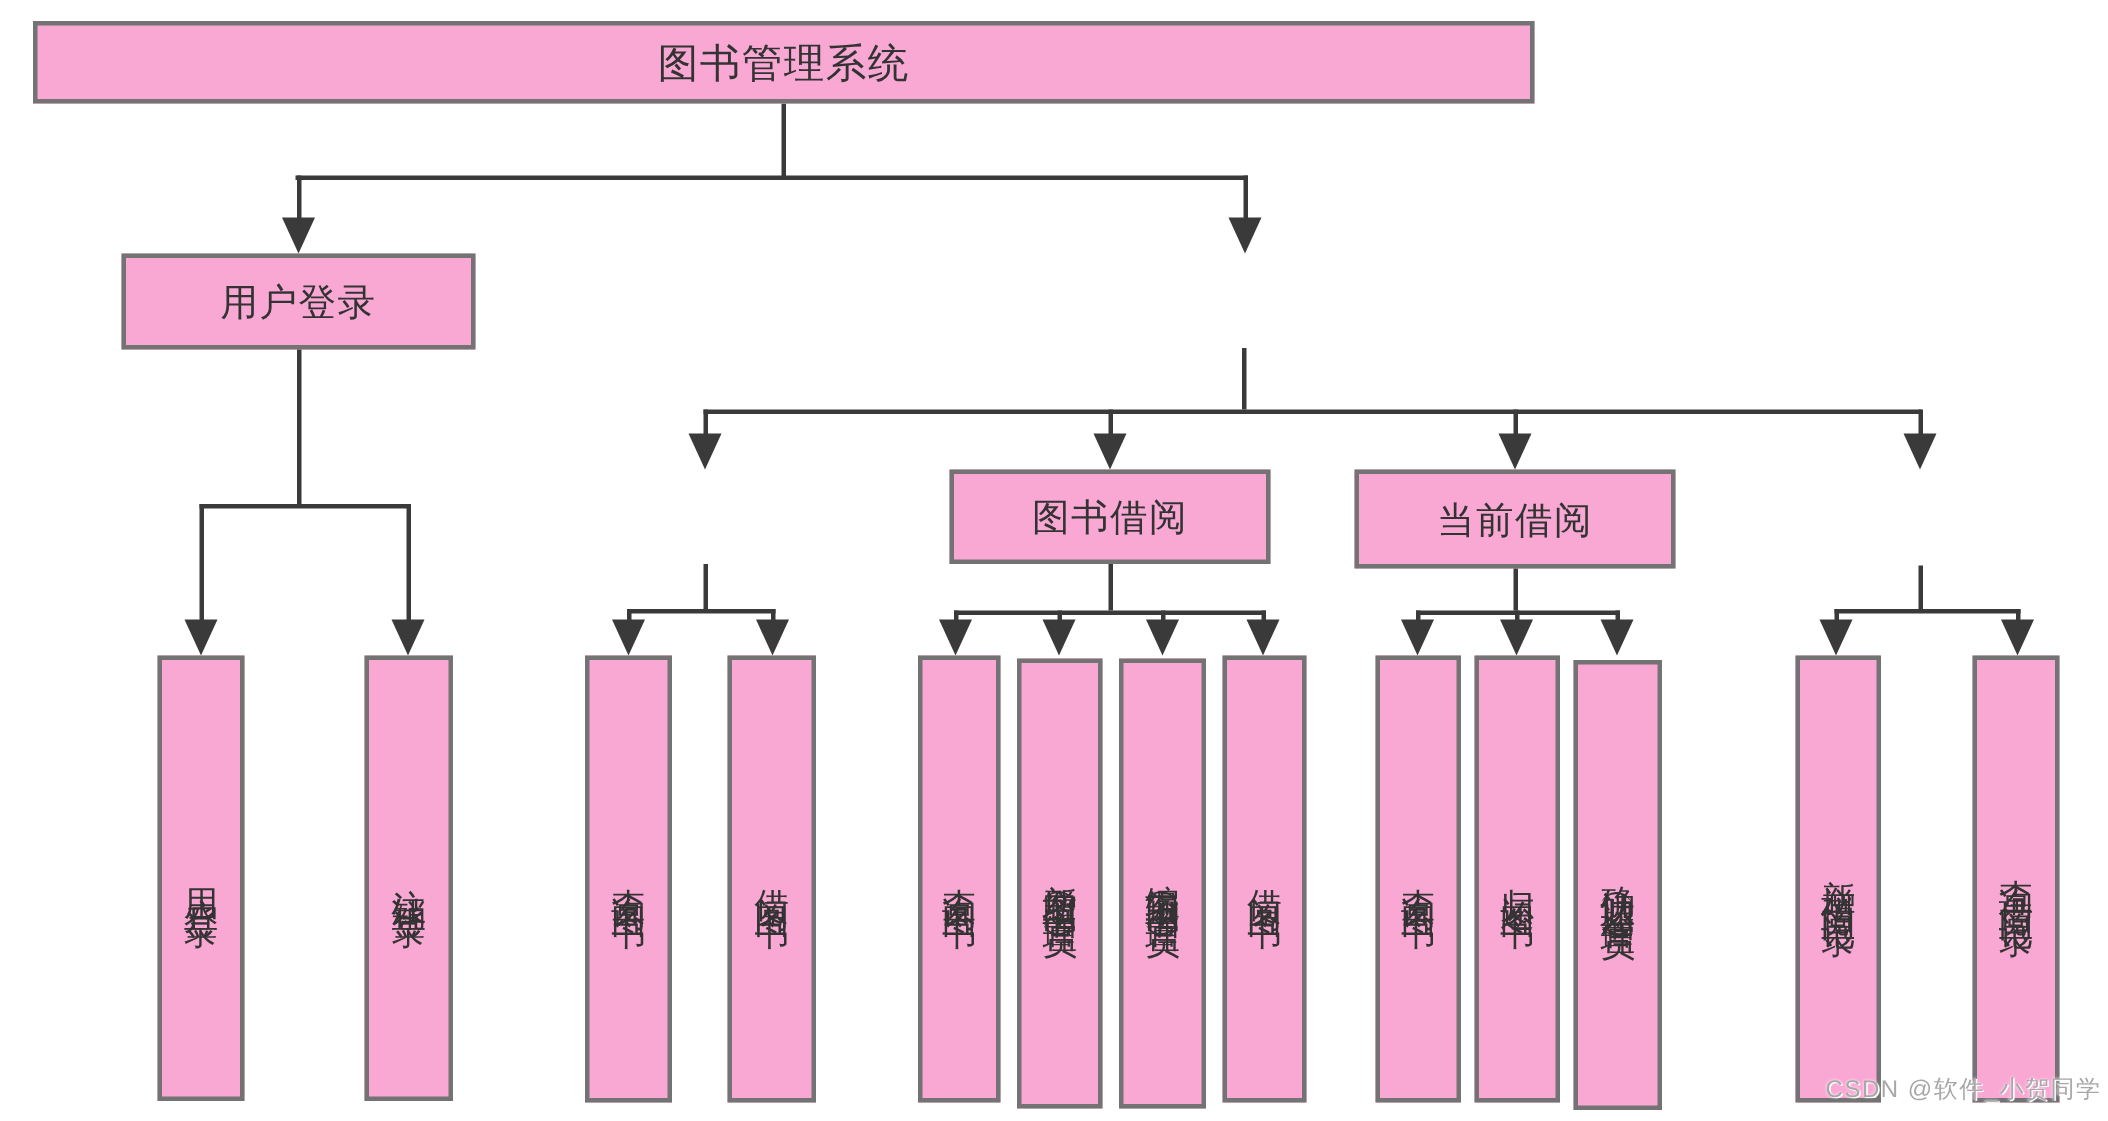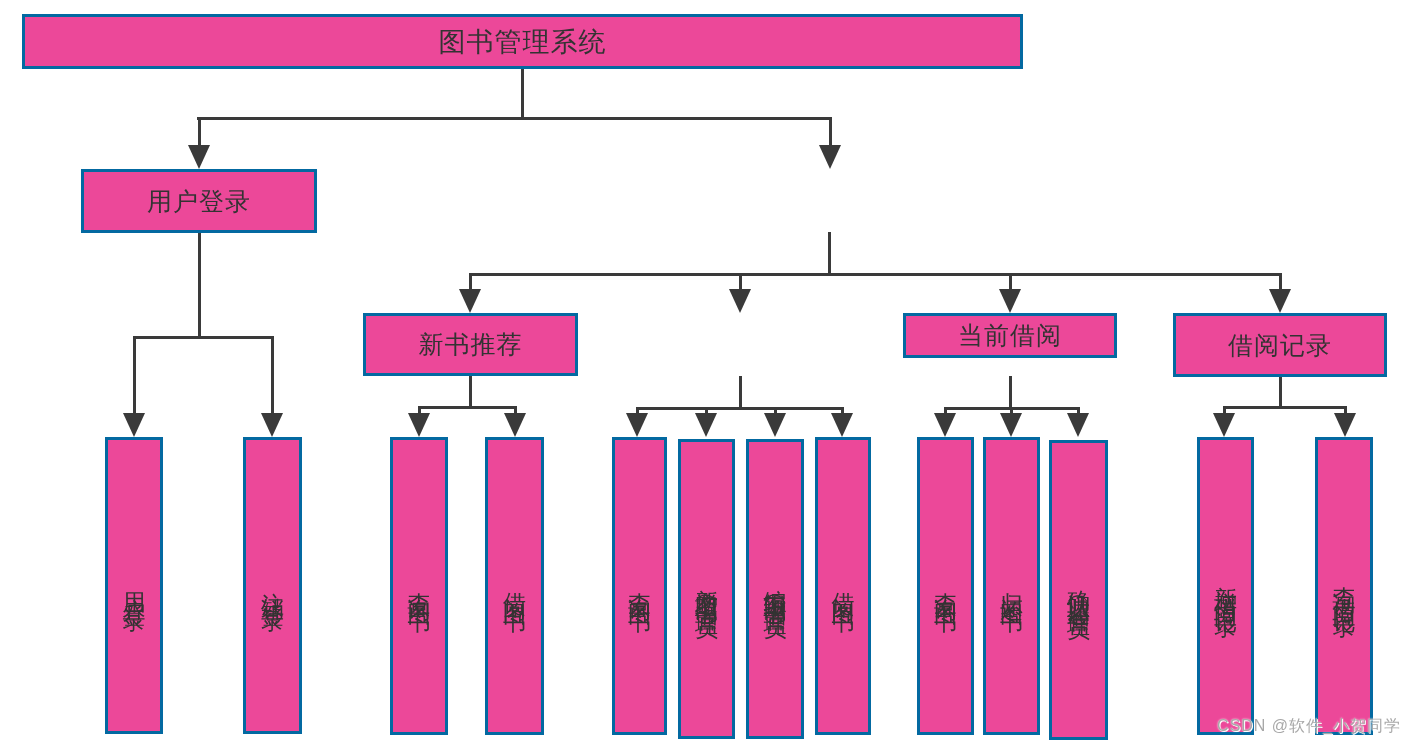--- a/index.html
+++ b/index.html
@@ -7,22 +7,22 @@
     position: relative;
     width: 1405px;
     height: 747px;
     background: #ffffff;
     font-family: "Liberation Sans", "DejaVu Sans", sans-serif;
     overflow: hidden;
   }
   .node {
     position: absolute;
     box-sizing: border-box;
-    border: 3px solid #0369a1;
-    background: #ec4899;
+    border: 3px solid #737373;
+    background: #f9a8d4;
     display: flex;
     align-items: center;
     justify-content: center;
     color: #333333;
     z-index: 2;
   }
   .node.h-label { font-size: 25px; letter-spacing: 1px; }
   .node.title  { font-size: 27px; letter-spacing: 1px; }
   .node.leaf {
     writing-mode: vertical-rl;
@@ -82,23 +82,22 @@
   <div class="hline" style="left:469px; top:273px; width:812px;"></div>
   <div class="vline" style="left:469px; top:273px; height:18px;"></div>
   <div class="arrow" style="left:459px; top:289px;"></div>
   <div class="vline" style="left:739px; top:273px; height:18px;"></div>
   <div class="arrow" style="left:729px; top:289px;"></div>
   <div class="vline" style="left:1009px; top:273px; height:18px;"></div>
   <div class="arrow" style="left:999px; top:289px;"></div>
   <div class="vline" style="left:1279px; top:273px; height:18px;"></div>
   <div class="arrow" style="left:1269px; top:289px;"></div>
 
-  <div class="node h-label" style="left:363px; top:313px; width:215px; height:63px;">新书推荐</div>
-  <div class="node h-label" style="left:903px; top:313px; width:214px; height:45px;">当前借阅</div>
-  <div class="node h-label" style="left:1173px; top:313px; width:214px; height:64px;">借阅记录</div>
+  <div class="node h-label" style="left:633px; top:313px; width:214px; height:63px;">图书借阅</div>
+  <div class="node h-label" style="left:903px; top:313px; width:214px; height:66px;">当前借阅</div>
 
   <div class="vline" style="left:469px; top:376px; height:30px;"></div>
   <div class="hline" style="left:418px; top:406px; width:99px;"></div>
   <div class="vline" style="left:418px; top:406px; height:12px;"></div>
   <div class="arrow" style="left:408px; top:413px;"></div>
   <div class="vline" style="left:514px; top:406px; height:12px;"></div>
   <div class="arrow" style="left:504px; top:413px;"></div>
 
   <div class="vline" style="left:739px; top:376px; height:31px;"></div>
   <div class="hline" style="left:636px; top:407px; width:208px;"></div>

